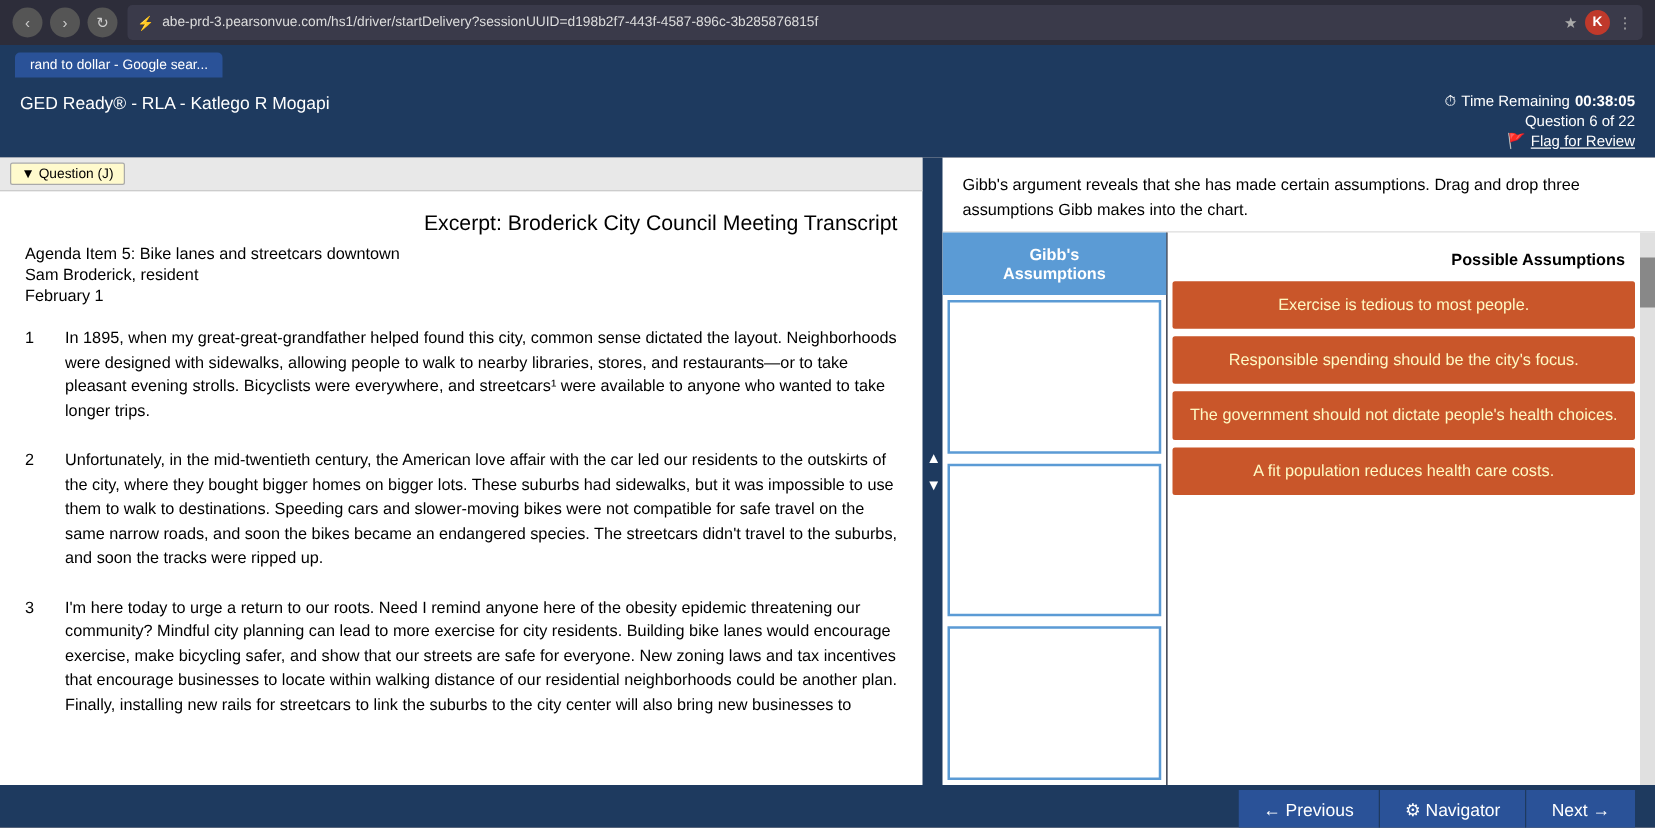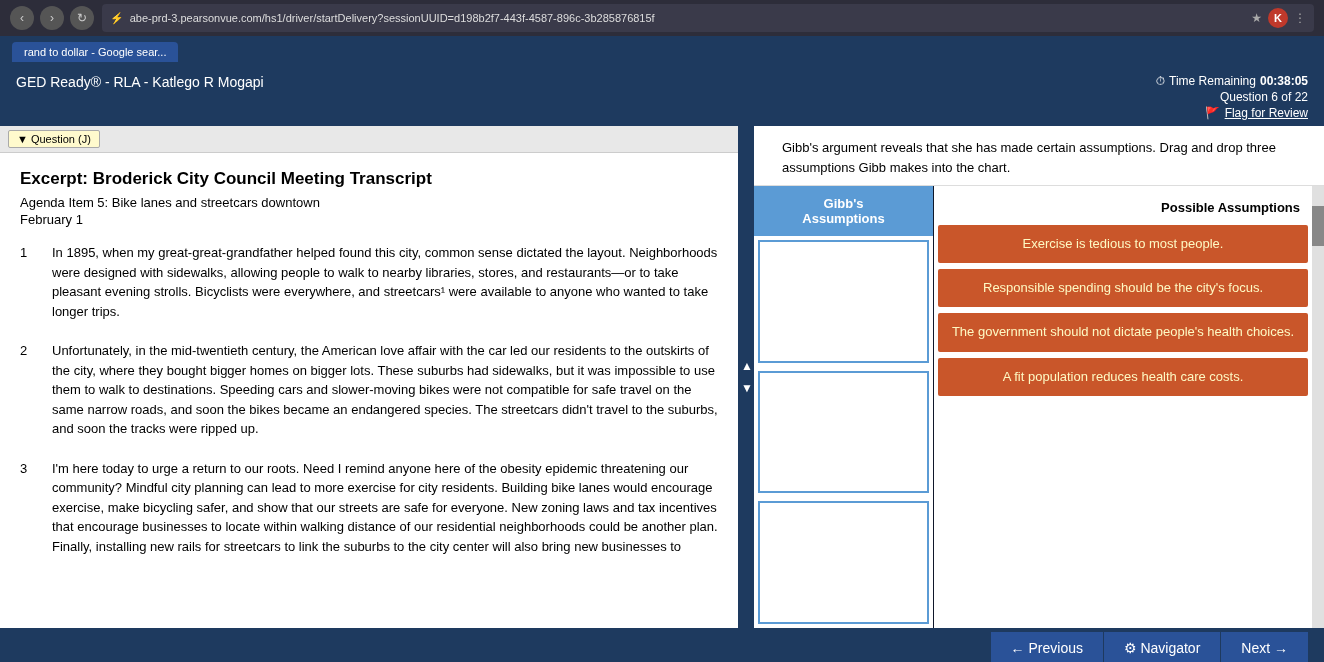--- a/index.html
+++ b/index.html
@@ -24,30 +24,30 @@
     .question-row { margin-top: 2px; }
 
     
     .main-content { display: flex; height: calc(662px - 36px - 32px - 52px - 40px); background: white; }
 
     
     .left-panel { width: 740px; height: 100%; overflow: hidden; border-right: 2px solid #1e3a5f; display: flex; flex-direction: column; }
     .highlight-bar { background: #e8e8e8; padding: 4px 8px; display: flex; align-items: center; gap: 4px; border-bottom: 1px solid #ccc; }
     .highlight-btn { background: #fffacd; border: 1px solid #aaa; padding: 2px 8px; font-size: 11px; cursor: pointer; border-radius: 2px; }
     .passage-area { padding: 16px 20px; overflow-y: auto; flex: 1; }
-    .passage-title { font-size: 17px; font-weight: bold; margin-bottom: 6px; }
+    .passage-title { font-size: 17px; font-weight: normal; margin-bottom: 6px; text-align: right; }
     .passage-subtitle { font-size: 13px; margin-bottom: 2px; }
     .passage-date { font-size: 13px; margin-bottom: 16px; }
     .passage-para { display: flex; gap: 16px; margin-bottom: 20px; font-size: 13px; line-height: 1.5; }
     .para-num { font-size: 13px; min-width: 16px; }
     .para-text { flex: 1; }
 
     
     .right-panel { flex: 1; display: flex; flex-direction: column; overflow: hidden; }
-    .right-panel-top { padding: 12px 16px 8px 28px; font-size: 13px; line-height: 1.5; border-bottom: 1px solid #ddd; }
+    .right-panel-top { padding: 12px 16px 8px 16px; font-size: 13px; line-height: 1.5; border-bottom: 1px solid #ddd; }
 
     .drag-drop-area { display: flex; flex: 1; }
     .gibb-column { width: 180px; border-right: 1px solid #0f172a; display: flex; flex-direction: column; }
     .gibb-header { background: #5b9bd5; color: white; text-align: center; padding: 10px 8px; font-weight: bold; font-size: 13px; }
     .gibb-slots { flex: 1; display: flex; flex-direction: column; }
     .gibb-slot { flex: 1; border: 2px solid #5b9bd5; margin: 4px; background: white; min-height: 70px; }
 
     .possible-column { flex: 1; display: flex; flex-direction: column; padding: 4px; }
     .possible-header { text-align: right; padding: 10px 8px; font-weight: bold; font-size: 13px; }
     .assumption-card { background: #c9562a; color: #fef9c3; padding: 10px; margin-bottom: 6px; text-align: center; font-size: 13px; line-height: 1.4; cursor: grab; border-radius: 2px; }
@@ -110,20 +110,21 @@
 
   <div class="left-panel">
 
     <div class="highlight-bar">
       <button class="highlight-btn">▼ Question (J)</button>
     </div>
 
     <div class="passage-area">
       <div class="passage-title">Excerpt: Broderick City Council Meeting Transcript</div>
       <div class="passage-subtitle">Agenda Item 5: Bike lanes and streetcars downtown</div>
+      <div class="passage-subtitle">Sam Broderick, resident</div>
       <div class="passage-date">February 1</div>
 
       <div class="passage-para">
         <span class="para-num">1</span>
         <span class="para-text">In 1895, when my great-great-grandfather helped found this city, common sense dictated the layout. Neighborhoods were designed with sidewalks, allowing people to walk to nearby libraries, stores, and restaurants—or to take pleasant evening strolls. Bicyclists were everywhere, and streetcars¹ were available to anyone who wanted to take longer trips.</span>
       </div>
 
       <div class="passage-para">
         <span class="para-num">2</span>
         <span class="para-text">Unfortunately, in the mid-twentieth century, the American love affair with the car led our residents to the outskirts of the city, where they bought bigger homes on bigger lots. These suburbs had sidewalks, but it was impossible to use them to walk to destinations. Speeding cars and slower-moving bikes were not compatible for safe travel on the same narrow roads, and soon the bikes became an endangered species. The streetcars didn't travel to the suburbs, and soon the tracks were ripped up.</span>

